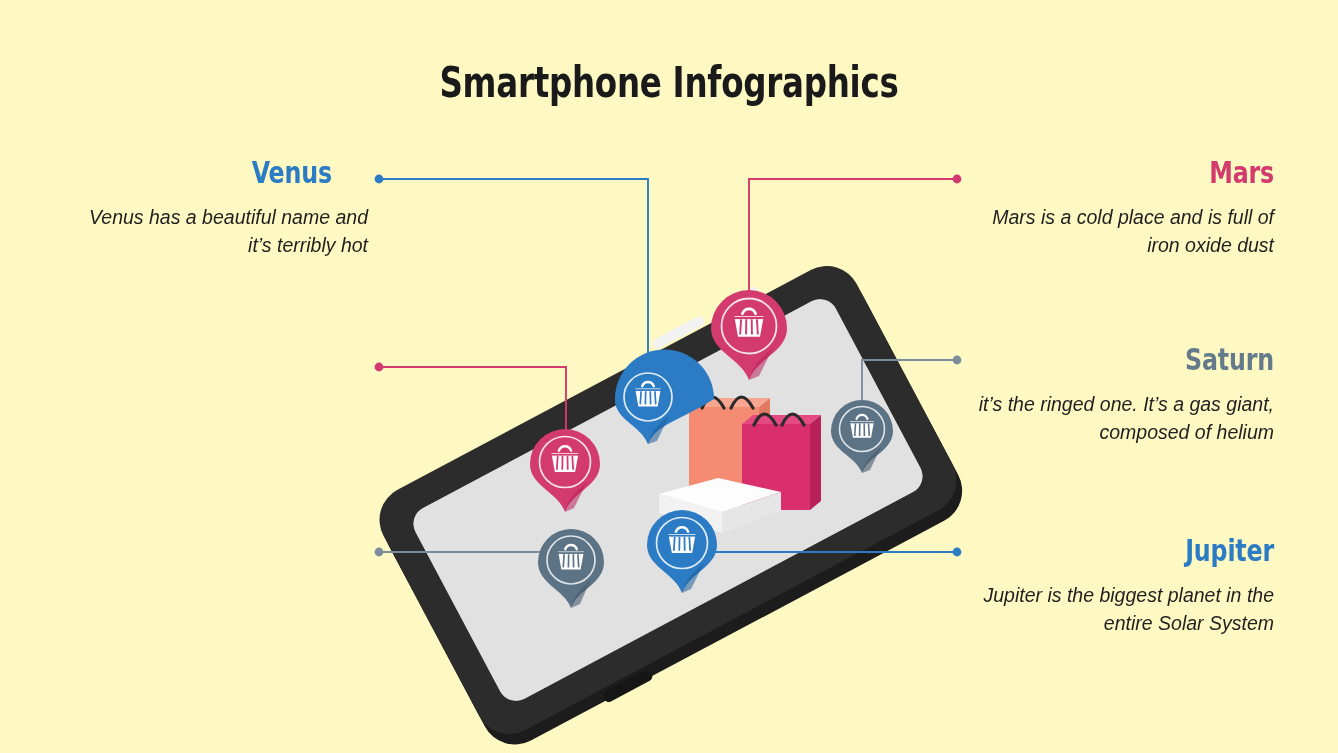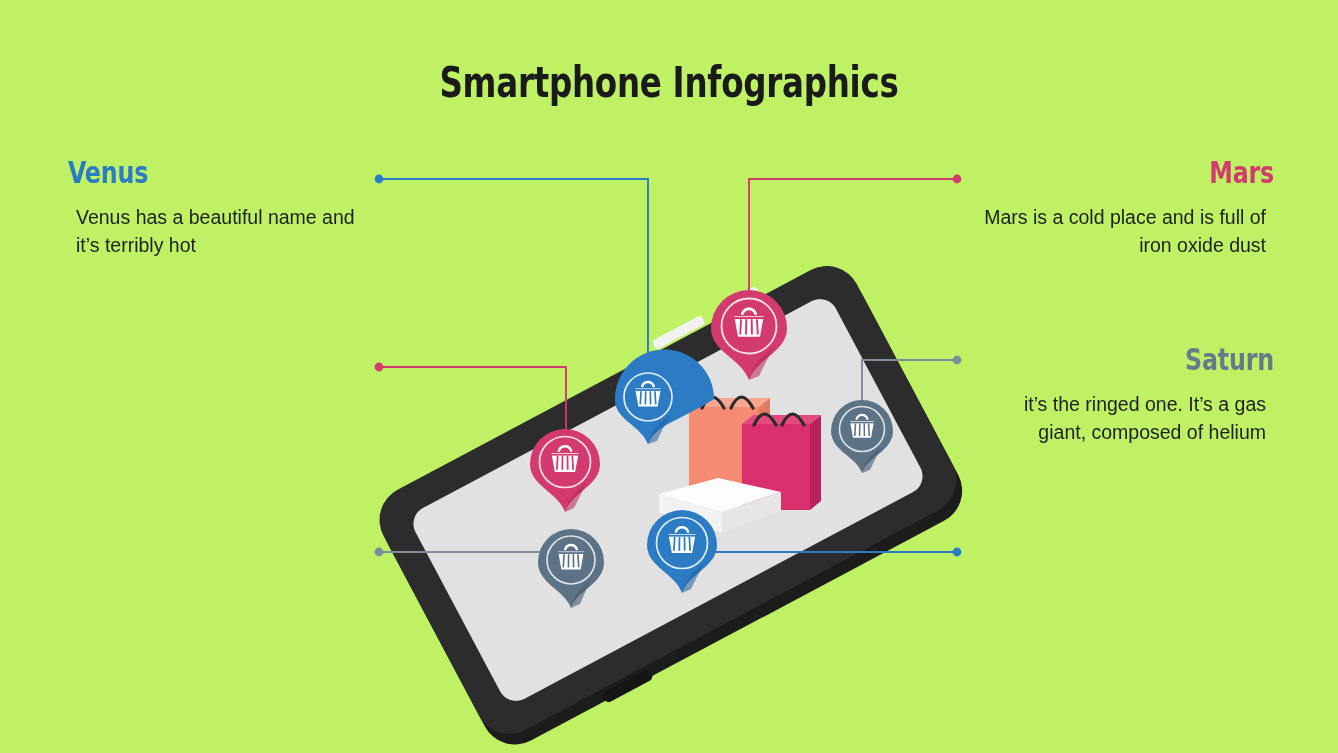--- a/index.html
+++ b/index.html
@@ -8,21 +8,21 @@
     padding: 0;
     background: #ffffff;
   }
   body {
     font-family: "Liberation Sans", sans-serif;
   }
   #slide {
     position: relative;
     width: 1338px;
     height: 753px;
-    background: #bef264;
+    background: #fef9c3;
     overflow: hidden;
   }
 
   
   #title {
     position: absolute;
     left: 0;
     top: 58px;
     width: 1338px;
     text-align: center;
@@ -32,42 +32,43 @@
     letter-spacing: -0.3px;
     color: #1a1a1a;
     transform: scaleX(0.86);
   }
 
   
   .block {
     position: absolute;
     width: 300px;
   }
-  .block.left  { left: 68px;  text-align: left; }
+  .block.left  { left: 68px;  text-align: right; }
   .block.right { left: 972px; text-align: right; width: 302px; }
 
   .block h2 {
     margin: 0 0 16px 0;
     font-family: "DejaVu Sans Condensed", "Liberation Sans Narrow", "Liberation Sans", sans-serif;
     font-weight: bold;
     font-size: 30px;
     line-height: 1;
     letter-spacing: -0.2px;
     transform: scaleX(0.88);
   }
   .block.left  h2 { transform-origin: left center; }
   .block.right h2 { transform-origin: right center; }
 
   .block p {
-    margin: 8px;
+    margin: 0;
     font-family: "Liberation Sans", sans-serif;
     font-size: 19.5px;
     line-height: 1.42;
     color: #1f1f1f;
     font-weight: normal;
+    font-style: italic;
   }
 
   
   #connectors {
     position: absolute;
     left: 0; top: 0;
     width: 1338px;
     height: 753px;
     pointer-events: none;
   }
@@ -276,14 +277,18 @@
   <div class="block right" style="top:345px;">
     <h2 style="color: rgb(101, 123, 140);">Saturn</h2>
     <p>it’s the ringed one. It’s a gas giant, composed of helium</p>
   </div>
 
   <div class="block right" style="top:158px;">
     <h2 style="color: rgb(211, 58, 110);">Mars</h2>
     <p>Mars is a cold place and is full of iron oxide dust</p>
   </div>
 
+  <div class="block right" style="top:536px;">
+    <h2 style="color: rgb(43, 124, 196);">Jupiter</h2>
+    <p>Jupiter is the biggest planet in the entire Solar System</p>
+  </div>
 
 </div>
 
 </body></html>

